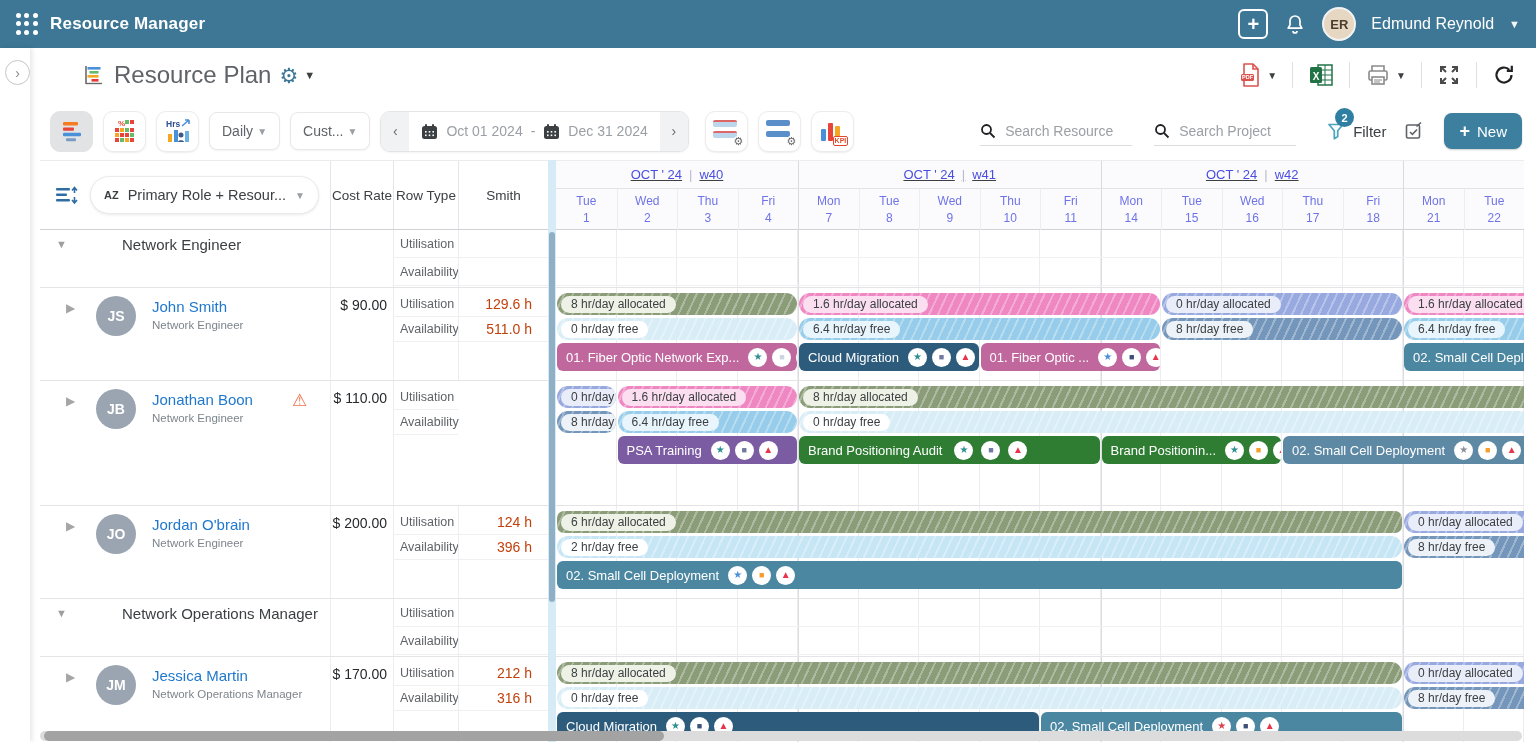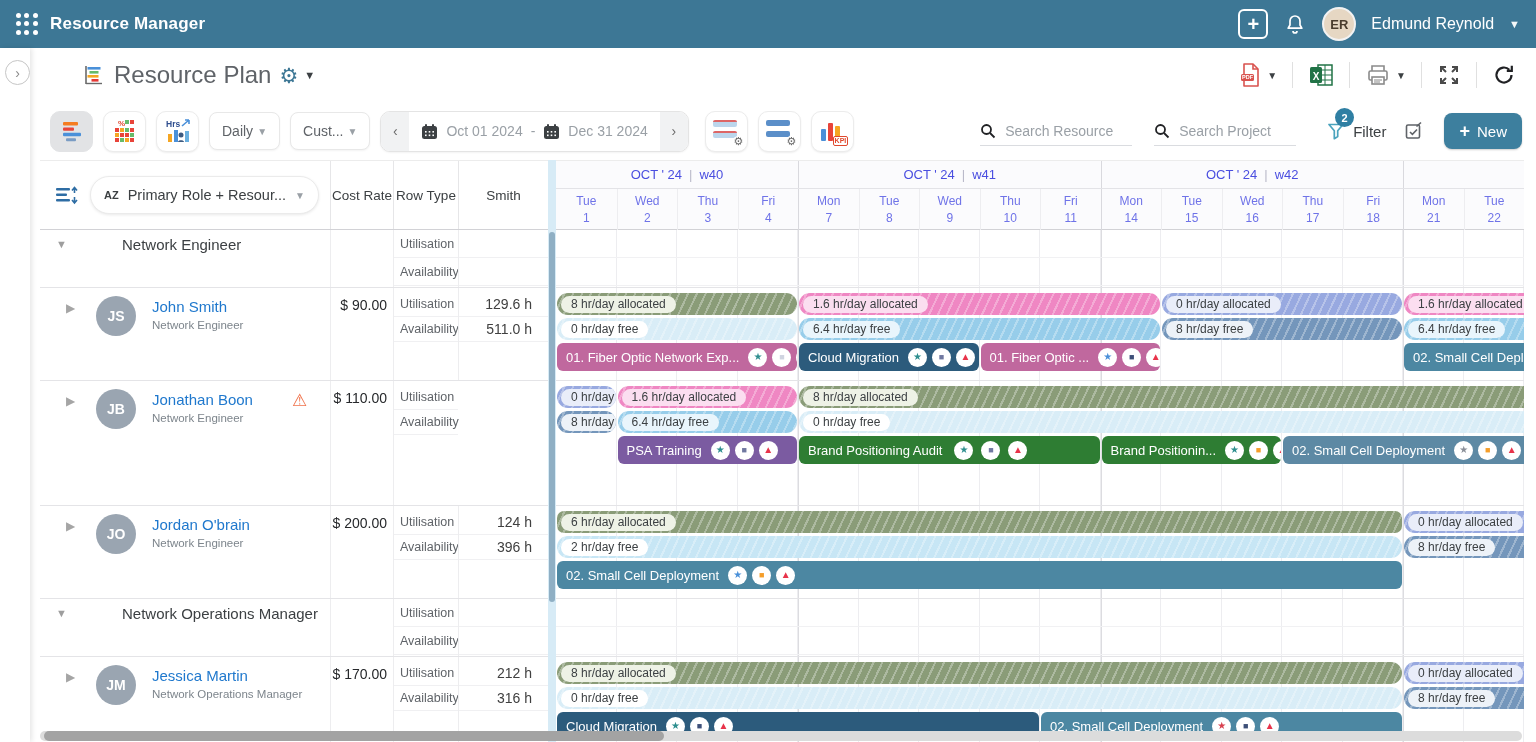--- a/index.html
+++ b/index.html
@@ -82,42 +82,42 @@
   .az{font-size:11px;font-weight:700;color:#3c4043;letter-spacing:0;}
   .lh-cell{display:flex;align-items:center;justify-content:center;font-size:13.5px;color:#3c4043;
            border-left:1px solid #e6e6e8;height:100%;}
 
   .lrow{display:flex;border-bottom:1px solid #e4e4e7;background:#fff;}
   .c-name{width:290px;position:relative;}
   .c-cost{width:63px;border-left:1px solid #ededef;font-size:14px;color:#26282b;text-align:right;padding:9px 6px 0 0;}
   .c-rowtype{width:65px;border-left:1px solid #ededef;}
   .c-total{width:90px;border-left:1px solid #ededef;}
   .rt-cell{font-size:12.5px;color:#5f6368;padding-left:6px;border-bottom:1px solid #f0f0f2;}
-  .tt-cell{font-size:14px;color:#404040;text-align:right;padding-right:16px;border-bottom:1px solid #f0f0f2;}
+  .tt-cell{font-size:14px;color:#c2410c;text-align:right;padding-right:16px;border-bottom:1px solid #f0f0f2;}
   .grp .rt-cell,.grp .tt-cell{height:28px;line-height:28px;}
   .res .c-rowtype,.res .c-total{padding-top:4px;}
   .res .rt-cell,.res .tt-cell{height:25px;line-height:25px;}
   .res-caret{position:absolute;left:26px;top:13px;color:#a5a5a5;font-size:12px;cursor:pointer;}
   .avatar{position:absolute;left:56px;top:8px;width:40px;height:40px;border-radius:50%;background:#9aa5b1;color:#fff;
           font-size:14px;font-weight:700;display:flex;align-items:center;justify-content:center;}
   .res-text{position:absolute;left:112px;top:10px;}
   .res-name{font-size:15px;color:#1f78cd;cursor:pointer;}
   .res-role{font-size:11.5px;color:#7d858c;margin-top:4px;}
   .warn{position:absolute;left:252px;top:9px;color:#f0744e;font-size:17px;}
   .grp-caret{position:absolute;left:16px;top:8px;color:#9e9e9e;font-size:11px;cursor:pointer;}
   .grp-label{position:absolute;left:82px;top:6px;font-size:15px;color:#3c4043;}
 
   
   .divider-v{width:8px;flex:none;background:#d7ebf6;position:relative;}
   .divider-thumb{position:absolute;left:1px;width:6px;border-radius:3px;background:#8fafc4;top:72px;height:370px;}
 
   
   .tl{flex:none;width:968px;position:relative;}
   .tl-header{height:70px;border-bottom:1px solid #d2d2d6;background:#fbfbfd;border-top:1px solid #ececec;}
-  .week-row{height:28px;display:flex;border-bottom:1px solid #e3e3e7;}
+  .week-row{height:28px;display:flex;border-bottom:1px solid #e3e3e7;text-decoration:underline;}
   .week-cell{display:flex;align-items:center;justify-content:center;font-size:13px;color:#4a4ee0;
              border-left:1px solid #d9d9de;gap:7px;}
   .week-cell:first-child{border-left:none;}
   .wsep{color:#b9b9c9;}
   .day-row{height:41px;display:flex;}
   .day-cell{width:60.5px;display:flex;flex-direction:column;align-items:center;justify-content:center;
             font-size:12px;color:#6f73e8;border-left:1px solid #ededf0;gap:3px;}
   .day-cell:first-child{border-left:none;}
   .day-cell.wk-start{border-left:1px solid #d9d9de;}
   .tl-body{position:absolute;top:70px;left:0;right:0;bottom:0;overflow:hidden;

